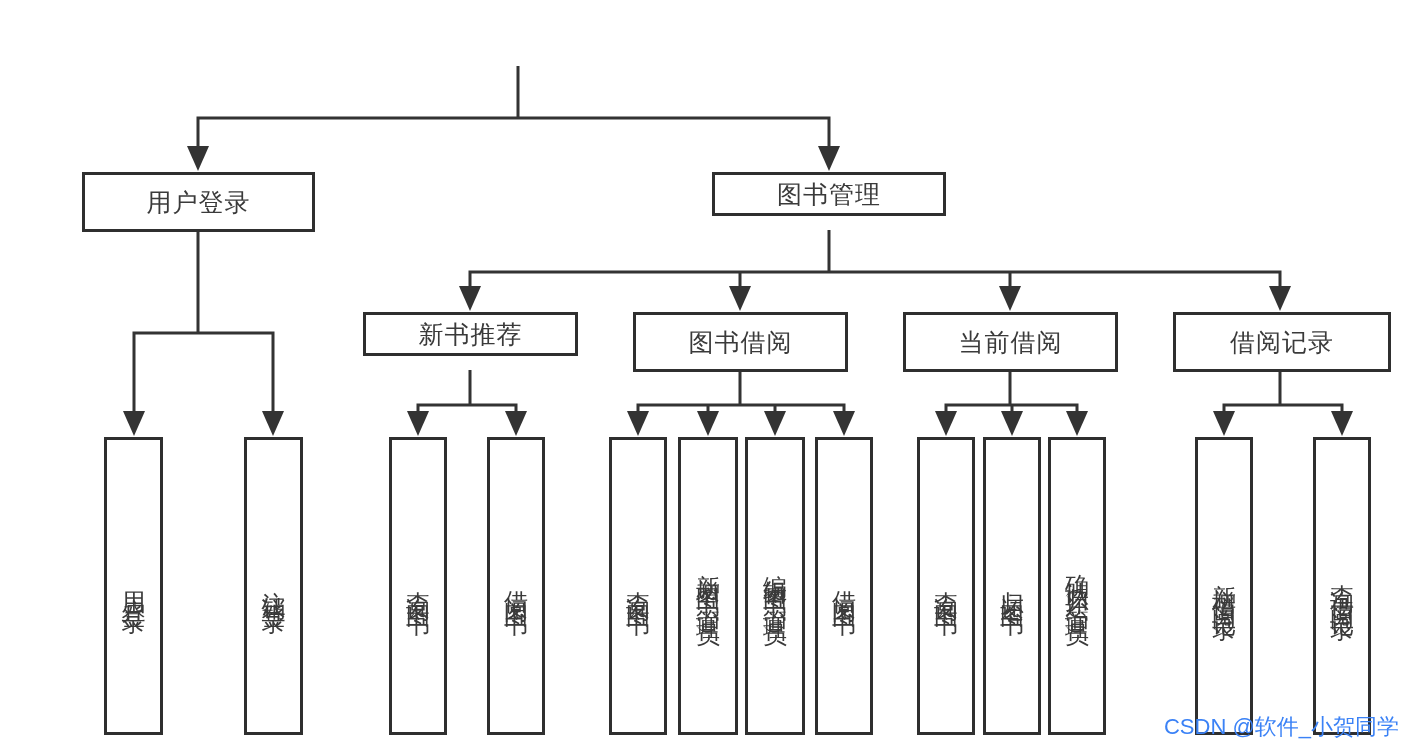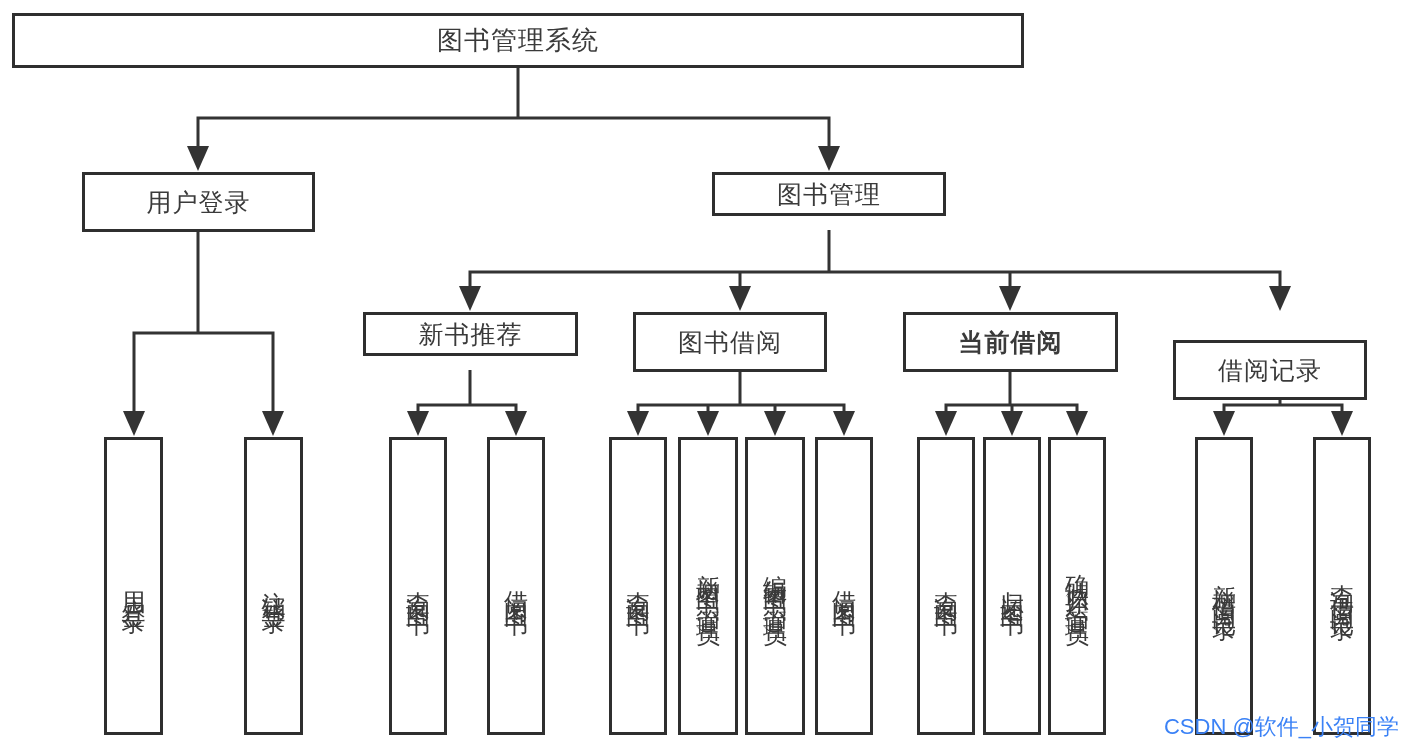--- a/index.html
+++ b/index.html
@@ -86,41 +86,38 @@
       <polygon points="775,436 764,411 786,411"></polygon>
       <polygon points="844,436 833,411 855,411"></polygon>
       <polygon points="946,436 935,411 957,411"></polygon>
       <polygon points="1012,436 1001,411 1023,411"></polygon>
       <polygon points="1077,436 1066,411 1088,411"></polygon>
       <polygon points="1224,436 1213,411 1235,411"></polygon>
       <polygon points="1342,436 1331,411 1353,411"></polygon>
     </g>
   </svg>
 
-  <div class="node root-box" style="left:12px; top:13px; width:1012px; height:55px;">
-    <span class="hlabel">图书管理系统</span>
-  </div>
 
   <div class="node" style="left:82px; top:172px; width:233px; height:60px;">
     <span class="hlabel">用户登录</span>
   </div>
   <div class="node" style="left:712px; top:172px; width:234px; height:44px;">
     <span class="hlabel">图书管理</span>
   </div>
 
   <div class="node" style="left:363px; top:312px; width:215px; height:44px;">
     <span class="hlabel">新书推荐</span>
   </div>
-  <div class="node" style="left:633px; top:312px; width:194px; height:60px;">
+  <div class="node" style="left:633px; top:312px; width:215px; height:60px;">
     <span class="hlabel">图书借阅</span>
   </div>
-  <div class="node" style="left:903px; top:312px; width:215px; height:60px;font-weight:bold;">
+  <div class="node" style="left:903px; top:312px; width:215px; height:60px;">
     <span class="hlabel">当前借阅</span>
   </div>
-  <div class="node" style="left:1173px; top:312px; width:194px; height:60px;margin-top:28px;">
+  <div class="node" style="left:1173px; top:312px; width:218px; height:60px;">
     <span class="hlabel">借阅记录</span>
   </div>
 
   <div class="node" style="left:104px; top:437px; width:59px; height:298px;">
     <span class="vlabel">用户登录</span>
   </div>
   <div class="node" style="left:244px; top:437px; width:59px; height:298px;">
     <span class="vlabel">注销登录</span>
   </div>
 

